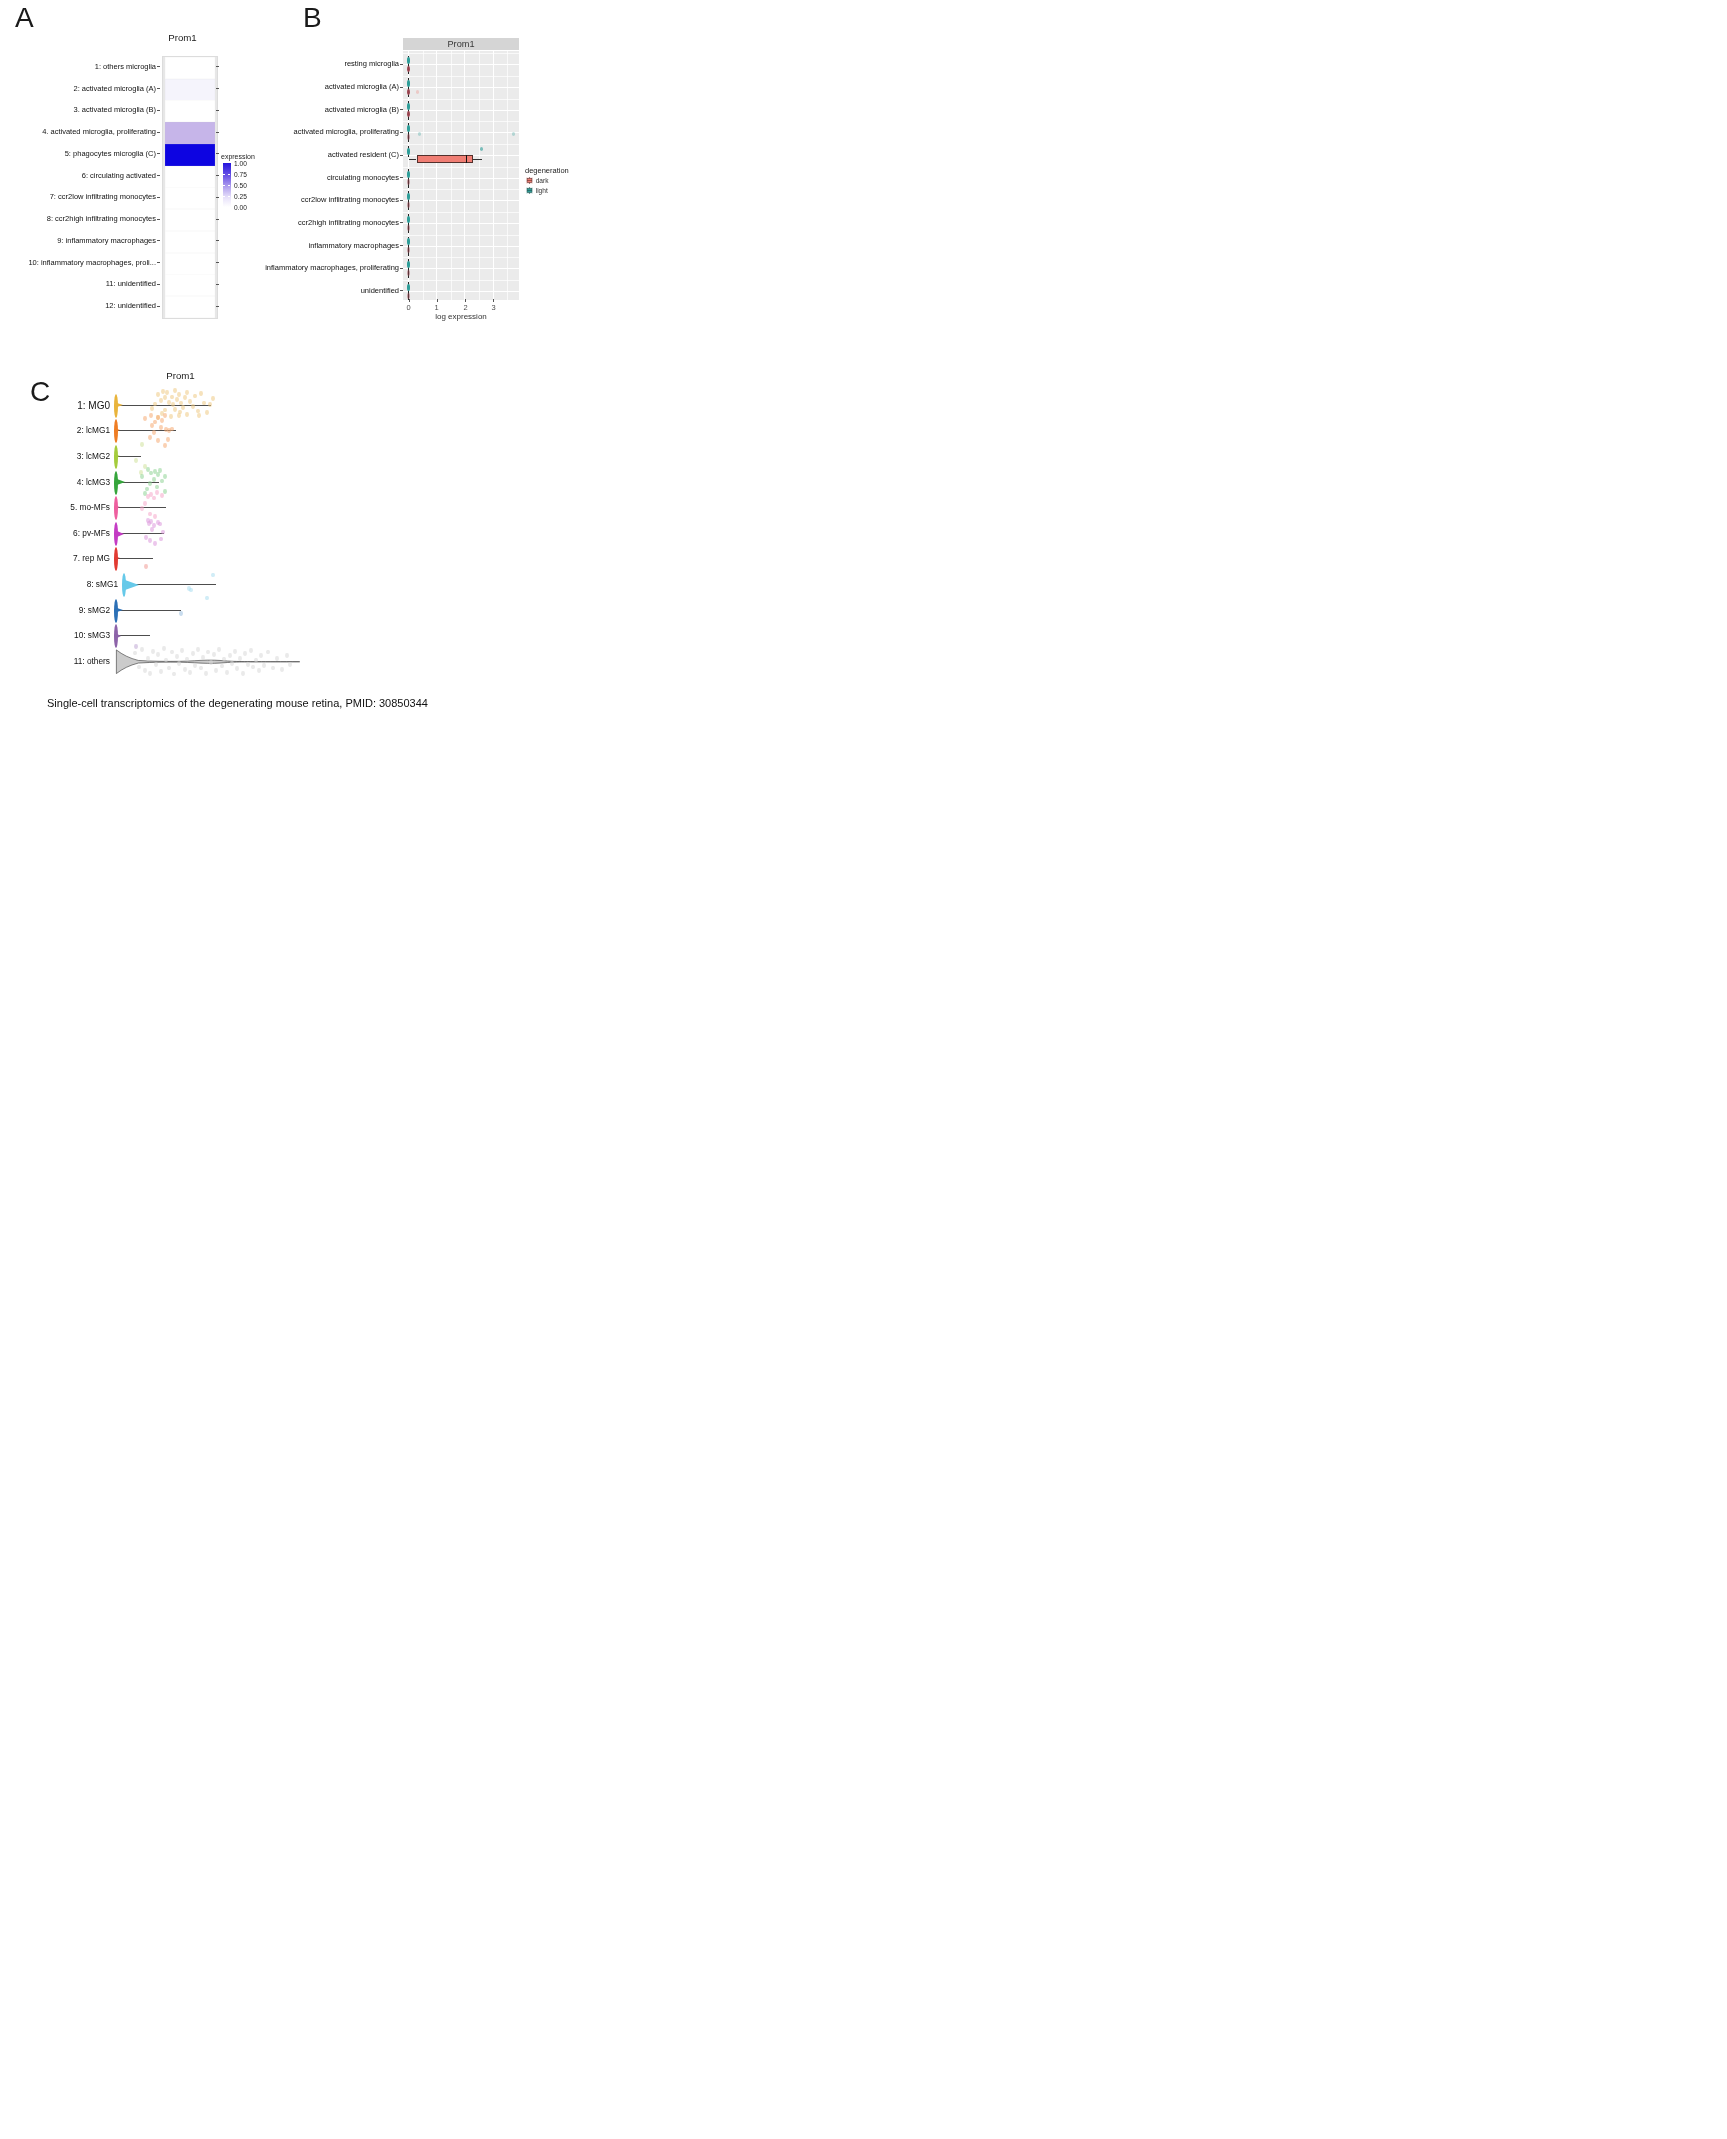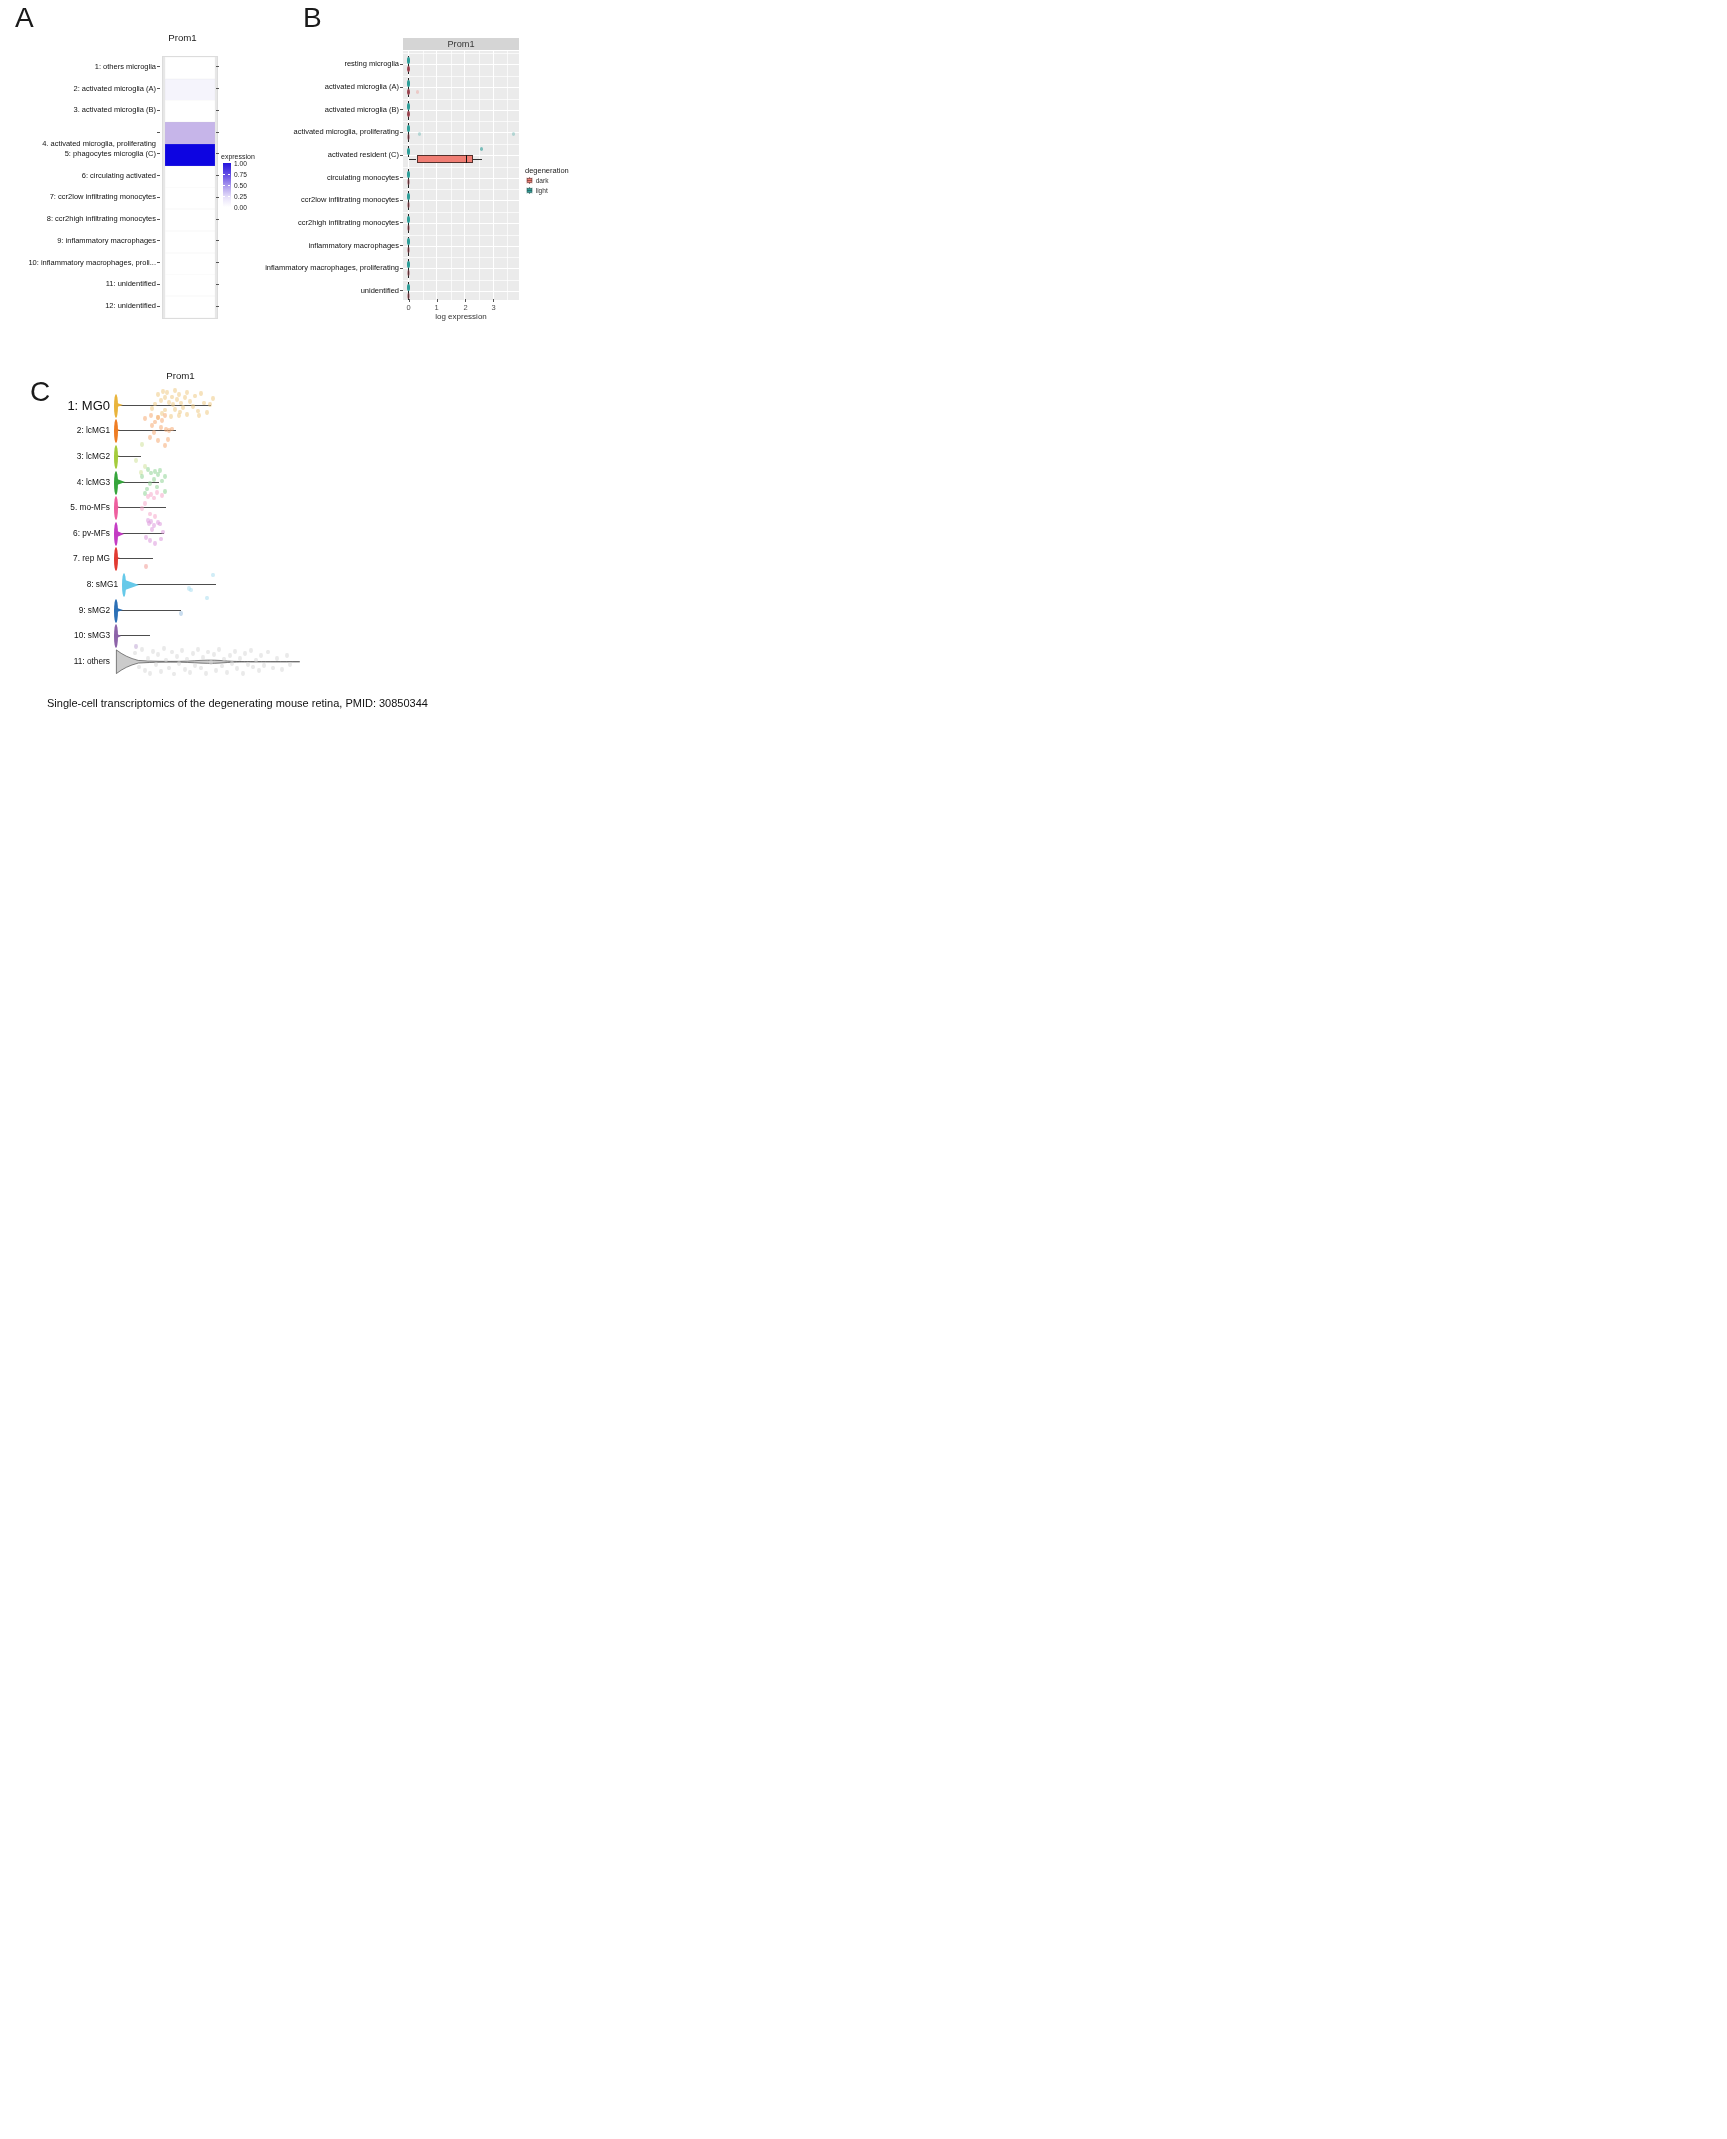--- a/index.html
+++ b/index.html
@@ -44,21 +44,21 @@
   <div id="heatAlabels">
       <div class="rowlab" style="left:0;top:62px;width:156px;font-size:7.5px;line-height:9.7px;">1: others microglia</div>
       <div class="tick" style="left:157px;top:66px;width:2.6px;height:0.7px;"></div>
       <div class="tick" style="left:216px;top:66px;width:2.6px;height:0.7px;"></div>
       <div class="rowlab" style="left:0;top:84px;width:156px;font-size:7.5px;line-height:9.7px;">2: activated microglia (A)</div>
       <div class="tick" style="left:157px;top:88px;width:2.6px;height:0.7px;"></div>
       <div class="tick" style="left:216px;top:88px;width:2.6px;height:0.7px;"></div>
       <div class="rowlab" style="left:0;top:105px;width:156px;font-size:7.5px;line-height:9.7px;">3. activated microglia (B)</div>
       <div class="tick" style="left:157px;top:110px;width:2.6px;height:0.7px;"></div>
       <div class="tick" style="left:216px;top:110px;width:2.6px;height:0.7px;"></div>
-      <div class="rowlab" style="left:0;top:127px;width:156px;font-size:7.5px;line-height:9.7px;margin-top:12px;">4. activated microglia, proliferating</div>
+      <div class="rowlab" style="left:0;top:127px;width:156px;font-size:7.5px;line-height:9.7px;">4. activated microglia, proliferating</div>
       <div class="tick" style="left:157px;top:132px;width:2.6px;height:0.7px;"></div>
       <div class="tick" style="left:216px;top:132px;width:2.6px;height:0.7px;"></div>
       <div class="rowlab" style="left:0;top:149px;width:156px;font-size:7.5px;line-height:9.7px;">5: phagocytes microglia (C)</div>
       <div class="tick" style="left:157px;top:153px;width:2.6px;height:0.7px;"></div>
       <div class="tick" style="left:216px;top:153px;width:2.6px;height:0.7px;"></div>
       <div class="rowlab" style="left:0;top:171px;width:156px;font-size:7.5px;line-height:9.7px;">6: circulating activated</div>
       <div class="tick" style="left:157px;top:175px;width:2.6px;height:0.7px;"></div>
       <div class="tick" style="left:216px;top:175px;width:2.6px;height:0.7px;"></div>
       <div class="rowlab" style="left:0;top:192px;width:156px;font-size:7.5px;line-height:9.7px;">7: ccr2low infiltrating monocytes</div>
       <div class="tick" style="left:157px;top:197px;width:2.6px;height:0.7px;"></div>
@@ -227,21 +227,21 @@
           <line x1="8" y1="12.5" x2="8" y2="16" stroke="#1F4F4C" stroke-width="1.3"></line>
         </svg>
         <span style="position:absolute;left:9.7px;top:-0.4px;">light</span>
       </div>
     </div>
 
   <div class="pletter" style="left:30px;top:376px;">C</div>
   <div class="ptitle" style="left:132px;top:370px;width:97px;">Prom1</div>
   <div id="panelCrows">
       <div style="position:absolute;left:0;top:393px;width:576px;height:25.5px;">
-        <div style="position:absolute;left:0;top:0;width:110px;height:25.5px;line-height:25.5px;text-align:right;font-size:13px;color:#111;white-space:nowrap;">1: MG0</div>
+        <div style="position:absolute;left:0;top:0;width:110px;height:25.5px;line-height:25.5px;text-align:right;font-size:10px;color:#111;white-space:nowrap;">1: MG0</div>
         <div style="position:absolute;left:117px;top:12.3px;width:94px;height:0.9px;background:#4D4D4D;"></div>
         <div style="position:absolute;left:114px;top:0.9px;width:4px;height:24px;border-radius:50%;background:#E9B43C;"></div>
         <div style="position:absolute;left:117px;top:10px;width:0;height:0;border-top:2.6px solid transparent;border-bottom:2.6px solid transparent;border-left:6.2px solid #E9B43C;"></div>
         <div class="dot" style="left:156px;top:-0.7px;width:3.5px;height:4.8px;background:#EFCB85;opacity:.55;"></div>
         <div class="dot" style="left:161px;top:-3.7px;width:3.5px;height:4.8px;background:#EFCB85;opacity:.55;"></div>
         <div class="dot" style="left:163px;top:2.4px;width:3.5px;height:4.8px;background:#EFCB85;opacity:.55;"></div>
         <div class="dot" style="left:165px;top:-2.9px;width:3.5px;height:4.8px;background:#EFCB85;opacity:.55;"></div>
         <div class="dot" style="left:159px;top:5px;width:3.5px;height:4.8px;background:#EFCB85;opacity:.55;"></div>
         <div class="dot" style="left:167px;top:6.8px;width:3.5px;height:4.8px;background:#EFCB85;opacity:.55;"></div>
         <div class="dot" style="left:170px;top:1.5px;width:3.5px;height:4.8px;background:#EFCB85;opacity:.55;"></div>

